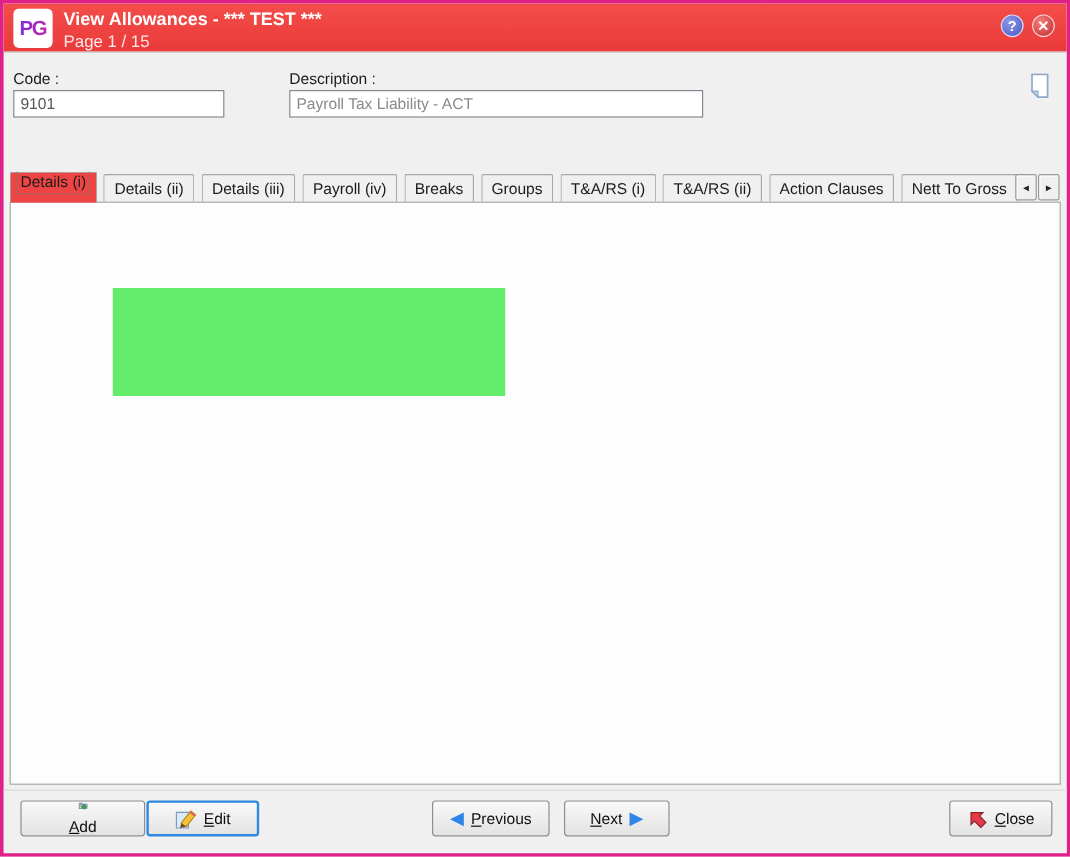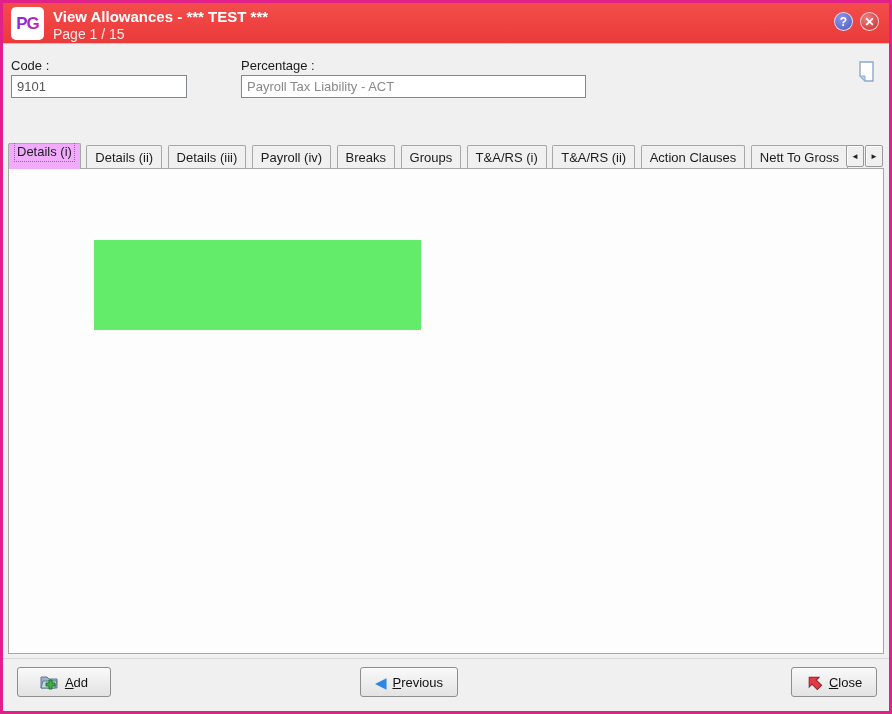--- a/index.html
+++ b/index.html
@@ -20,21 +20,21 @@
   .input{position:absolute;height:23px;border:1px solid #828790;background:#fff;font-size:13px;color:#444;padding:2px 5px;outline:none;}
   .input.gray-text{color:#8a8a8a;}
   .input.num{text-align:right;}
   .input.flat{background:#f4f4f4;border-color:#c0c0c0;color:#7a7a7a;}
   
   .combo{position:absolute;height:24px;background:#cfcfcf;border:1px solid #acacac;font-size:13px;color:#6d6d6d;display:flex;align-items:center;padding:0 22px 0 6px;white-space:nowrap;overflow:hidden;}
   .combo .chev{position:absolute;right:7px;top:7px;width:7px;height:7px;border-right:2px solid #8a8a8a;border-bottom:2px solid #8a8a8a;transform:rotate(45deg) translateY(-1px);}
   
   .tabbar{position:absolute;left:5px;top:140px;width:842px;height:26px;white-space:nowrap;overflow:hidden;}
   .tab{display:inline-block;height:24px;margin-top:2px;padding:4px 8px 0 8px;font-size:13px;color:#1c1c1c;background:#f0f0f0;border:1px solid #a7a7a7;border-bottom:none;border-radius:2px 2px 0 0;margin-right:1px;cursor:pointer;vertical-align:bottom;}
-  .tab.sel{height:26px;margin-top:0;background:#f0abfc;position:relative;z-index:3;padding-top:0;}
+  .tab.sel{height:26px;margin-top:0;background:#ef4444;position:relative;z-index:3;padding-top:0;}
   .tab.sel span{outline:1px dotted #777;outline-offset:2px;}
   .tscroll{position:absolute;top:142px;width:18px;height:22px;background:#f0f0f0;border:1px solid #999;border-radius:2px;font-size:8px;text-align:center;line-height:21px;color:#222;cursor:pointer;box-shadow:inset 1px 1px 0 #fff;}
   
   .panel{position:absolute;left:5px;top:165px;width:876px;height:486px;background:#fdfdfd;border:1px solid #a7a7a7;z-index:1;}
   .greenhl{position:absolute;left:91px;top:237px;width:327px;height:90px;background:#63ee6b;mix-blend-mode:multiply;z-index:5;pointer-events:none;}
   .desc-gray{position:absolute;font-size:13px;color:#8a8a8a;white-space:nowrap;}
   .desc-blue{position:absolute;font-size:13px;color:#6b9bd2;white-space:nowrap;}
   .lookup{position:absolute;width:22px;height:18px;cursor:pointer;}
   
   .btnbar{position:absolute;left:0;top:655px;width:886px;height:53px;background:#f0f0f0;border-top:1px solid #d9d9d9;}
@@ -55,21 +55,21 @@
           <span>PG</span>
         </div>
     <div class="title">View Allowances - *** TEST ***</div>
     <div class="subtitle">Page 1 / 15</div>
     <div class="circle-btn help-btn">?</div>
     <div class="circle-btn x-btn">✕</div>
   </div>
 
   <div class="lbl" style="left:8px;top:55px;">Code :</div>
   <input class="input" style="left: 8px; top: 72px; width: 176px; color: rgb(85, 85, 85);" value="9101">
-  <div class="lbl" style="left:238px;top:55px;">Percentage :</div>
+  <div class="lbl" style="left:238px;top:55px;">Description :</div>
   <input class="input gray-text" style="left: 238px; top: 72px; width: 345px;" value="Payroll Tax Liability - ACT">
 
   <svg class="doc-icon" style="right:14px;top:58px;" width="17" height="21" viewBox="0 0 17 21">
     <path d="M2 1 h13 v19 h-8 l-5 -5 z" fill="#ffffff" stroke="#8fa8c8" stroke-width="1.4"></path>
     <path d="M2 15 l5 0 0 5 z" fill="#bcd4ee" stroke="#8fa8c8" stroke-width="1"></path>
   </svg>
 
   <div class="tabbar">
     <div class="tab sel"><span>Details (i)</span></div>
     <div class="tab"><span>Details (ii)</span></div>
@@ -190,31 +190,44 @@
   <div class="lbl" style="left:415px;top:491px;width:240px;text-align:right;">Rank :</div>
   <input class="input" style="left: 662px; top: 486px; width: 206px; color: rgb(122, 122, 122);" value="B1">
 
   <div class="lbl" style="left:400px;top:534px;width:255px;text-align:right;">Show on history Analysis leave calendar :</div>
   <div class="combo" style="left:662px;top:529px;width:78px;">
         <span>No</span>
         <i class="chev"></i>
       </div>
 
   <div class="btnbar">
-    <div class="btn" style="left:14px;width:94px;">
+    <div class="btn" style="left:14px;width:104px;flex-direction:column;">
       <svg width="19" height="17" viewBox="0 0 19 17">
         <path d="M1 3 h6 l2 2 h8 v9 h-16 z" fill="#9fb4c8" stroke="#5f7890"></path>
         <path d="M3 7 h14 l-2 7 h-14 z" fill="#c6d6e4" stroke="#5f7890"></path>
         <path d="M6 9 h3 v-3 h3 v3 h3 v3 h-3 v3 h-3 v-3 h-3 z" fill="#3fae49" stroke="#1d7a28"></path>
       </svg>
       <span><u>A</u>dd</span>
     </div>
+    <div class="btn focused" style="left:119px;width:94px;">
+      <svg width="18" height="17" viewBox="0 0 18 17">
+        <path d="M1 3 h10 v13 h-10 z" fill="#dce9f7" stroke="#7a9ac0"></path>
+        <path d="M5 12 L13 2 L17 5 L9 15 z" fill="#f5c33b" stroke="#b98a1d"></path>
+        <path d="M5 12 L9 15 L4 16 z" fill="#6e4a1f"></path>
+        <path d="M13 2 L17 5 L16 6.5 L12 3.5 z" fill="#e06666"></path>
+      </svg>
+      <span><u>E</u>dit</span>
+    </div>
     <div class="btn" style="left:357px;width:98px;">
       <span class="tri">◀</span>
       <span><u>P</u>revious</span>
+    </div>
+    <div class="btn" style="left:467px;width:88px;">
+      <span><u>N</u>ext</span>
+      <span class="tri">▶</span>
     </div>
     <div class="btn" style="right:12px;width:86px;">
       <svg width="17" height="17" viewBox="0 0 17 17">
         <g transform="rotate(45 8.5 8.5)">
           <path d="M1 8.5 L8 1.5 L8 5.5 L15.5 5.5 L15.5 11.5 L8 11.5 L8 15.5 z" fill="#e23b47" stroke="#8e1f28"></path>
         </g>
       </svg>
       <span><u>C</u>lose</span>
     </div>
   </div>

